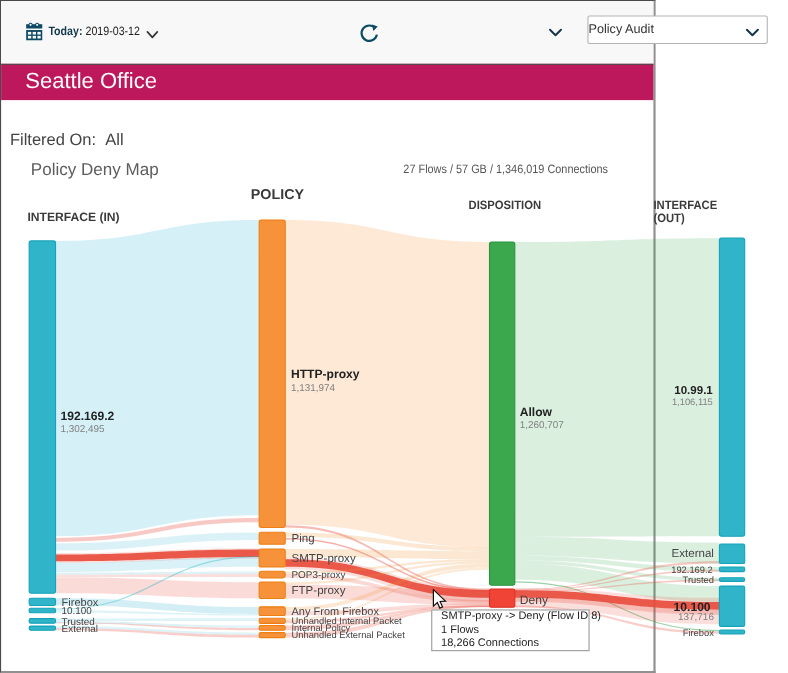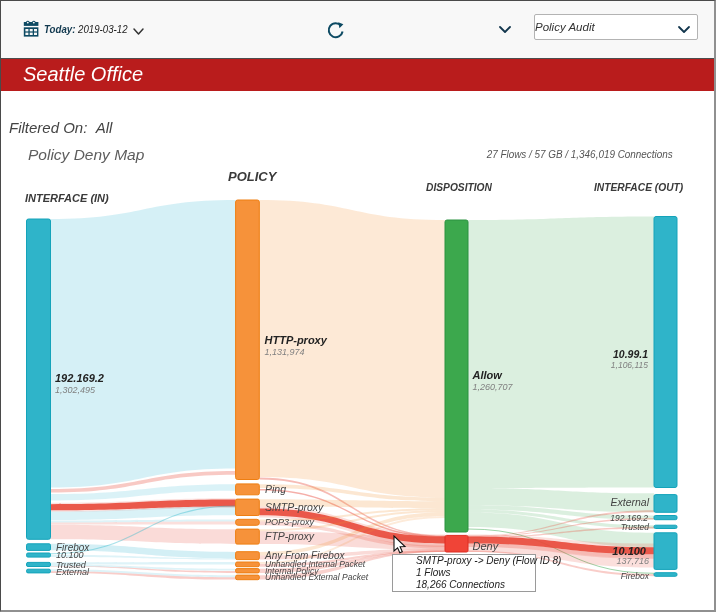--- a/index.html
+++ b/index.html
@@ -1,24 +1,24 @@
 <!DOCTYPE html>
 <html><head><meta charset="utf-8"><style>
 * { margin:0; padding:0; box-sizing:border-box; }
 body { width:716px; height:612px; font-family:"Liberation Sans", sans-serif; overflow:hidden; background:#fff; }
-#wrap { position:relative; width:716px; height:612px;
+#wrap { position:relative; width:596px; height:612px;
   border-top:1px solid #4a4a4a; border-left:1px solid #4a4a4a;
-  border-right:2px solid #909090; border-bottom:2px solid #909090; background:#ffffff;font-style:italic; }
+  border-right:2px solid #909090; border-bottom:2px solid #909090; background:#ffffff; }
 #topbar { position:absolute; left:0; top:0; width:100%; height:57px; background:#f8f8f8; }
 .ddl { position:absolute; height:26px; border:1px solid #b3b3b3; border-radius:2px; background:#fff;
   font-size:11.5px; color:#333; line-height:24px; }
-#graybar { position:absolute; left:0; top:57px; width:100%; height:33px; background:#b91c1c;
+#graybar { position:absolute; left:0; top:57px; width:100%; height:33px; background:#be185d;
   border-top:1px solid #4d4d4d; color:#fff; font-size:20px; line-height:31px; padding-left:22px; }
 #tooltip { position:absolute; left:391px; top:553px; width:144px; background:#fff;
-  border:1px solid #9a9a9a; font-size:10px; color:#222; padding:0px 5px 1px 23px; line-height:11.8px; z-index:8; white-space:nowrap; }
+  border:1px solid #9a9a9a; font-size:10px; color:#222; padding:0px 5px 1px 8px; line-height:11.8px; z-index:8; white-space:nowrap; }
 </style></head><body>
 <div id="wrap">
   <div id="topbar">
     <svg width="18" height="18" viewBox="0 0 18 18" style="position:absolute;left:22px;top:19px">
 <rect x="0.8" y="2.0" width="14.6" height="3.9" fill="#0d4a63"></rect>
 <rect x="3.0" y="0.7" width="3.6" height="4.0" rx="1.6" fill="#0d4a63"></rect>
 <rect x="9.0" y="0.7" width="3.6" height="4.0" rx="1.6" fill="#0d4a63"></rect>
 <circle cx="4.8" cy="2.6" r="0.95" fill="#f8f8f8"></circle>
         <circle cx="10.8" cy="2.6" r="0.95" fill="#f8f8f8"></circle>
 <rect x="0.8" y="7.3" width="14.6" height="9.3" fill="#0d4a63"></rect>

